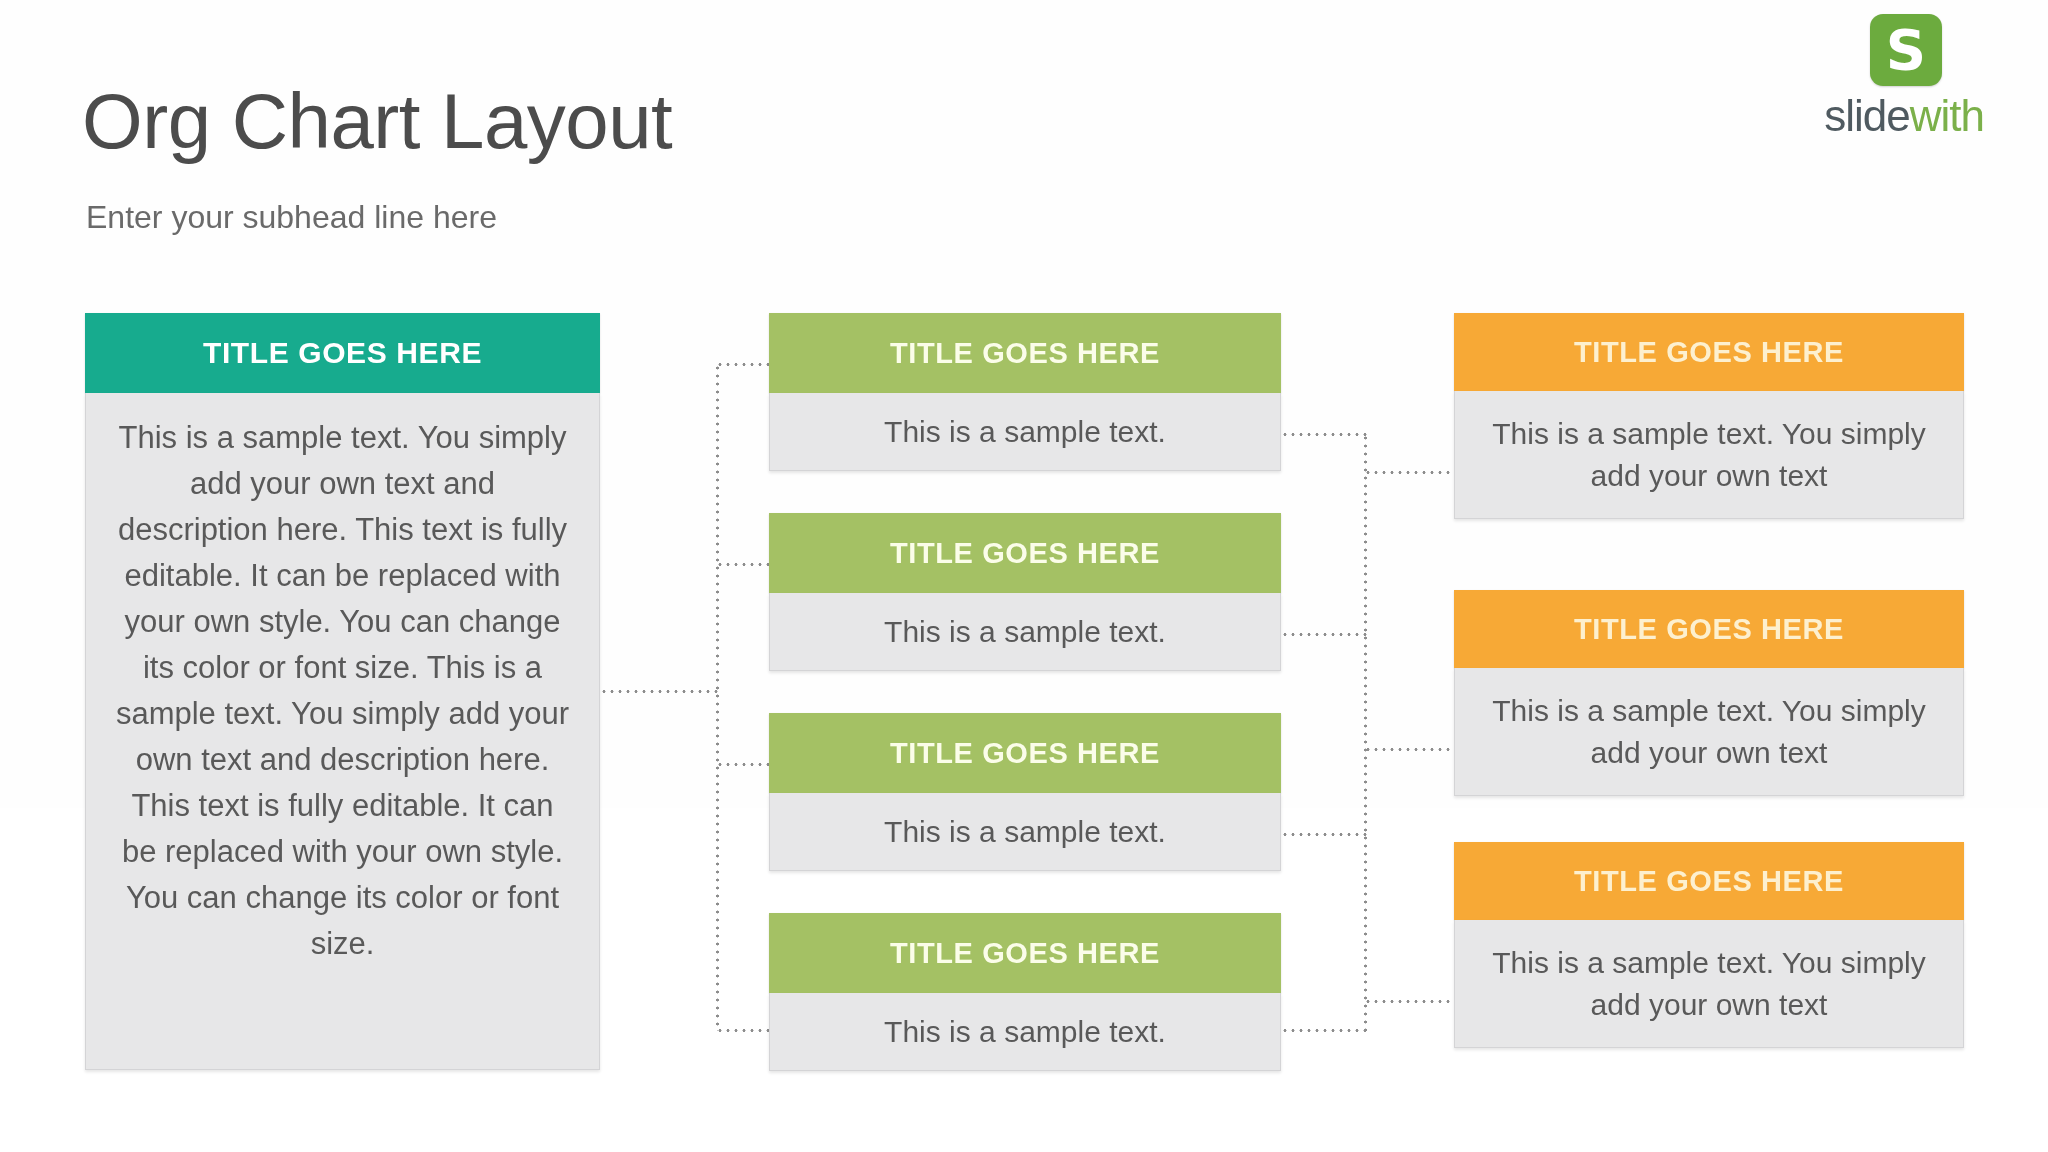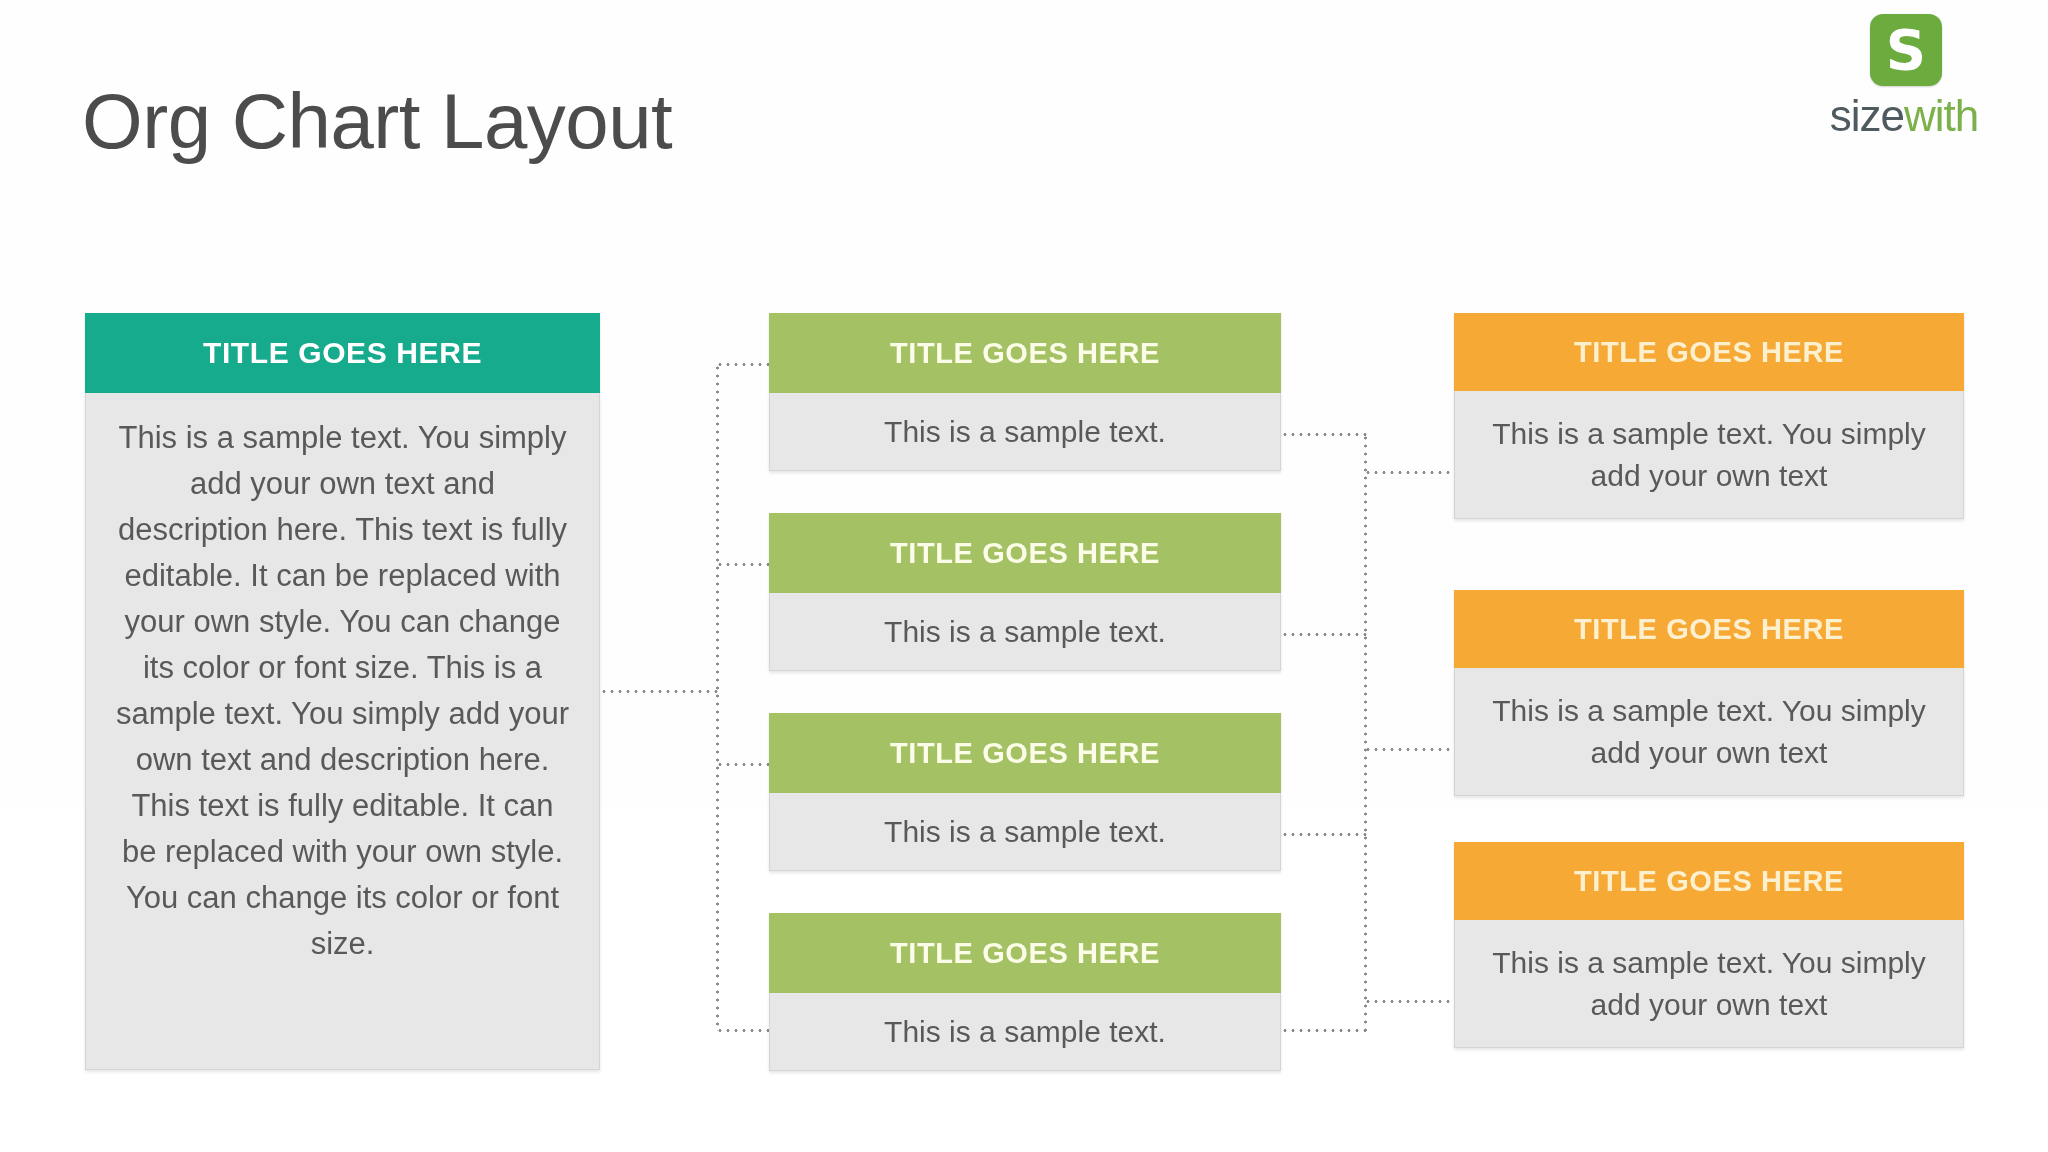--- a/index.html
+++ b/index.html
@@ -107,27 +107,28 @@
     background-size:3px 8px;background-repeat:repeat-y;
     background-position:center 0;
   }
 </style>
 </head>
 <body>
 
 <div id="slide">
 
   <div class="page-title">Org Chart Layout</div>
+  <div class="page-subhead">Enter your subhead line here</div>
 
   <div class="logo">
     <div class="logo-mark">
       <div class="logo-mark-s">S</div>
     </div>
     <div class="logo-word">
-      <span class="w1">size</span><span class="w2">with</span>
+      <span class="w1">slide</span><span class="w2">with</span>
     </div>
   </div>
 
   <div class="dot-h" style="left:600px;top:690px;width:119px;"></div>
 
   <div class="dot-v" style="left:716px;top:364px;height:667px;"></div>
 
   <div class="dot-h" style="left:716px;top:363px;width:55px;"></div>
   <div class="dot-h" style="left:716px;top:563px;width:55px;"></div>
   <div class="dot-h" style="left:716px;top:763px;width:55px;"></div>

